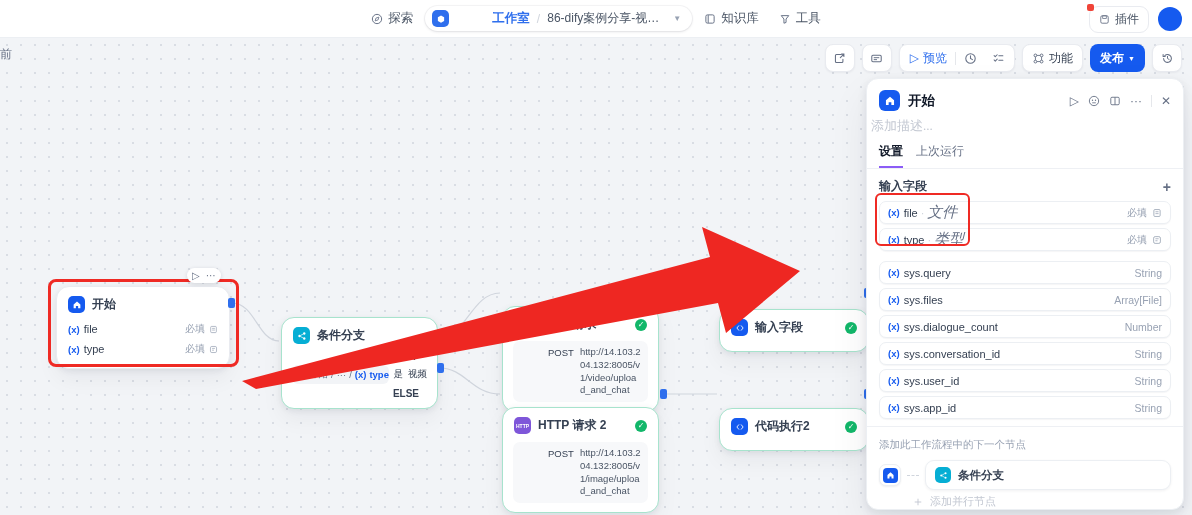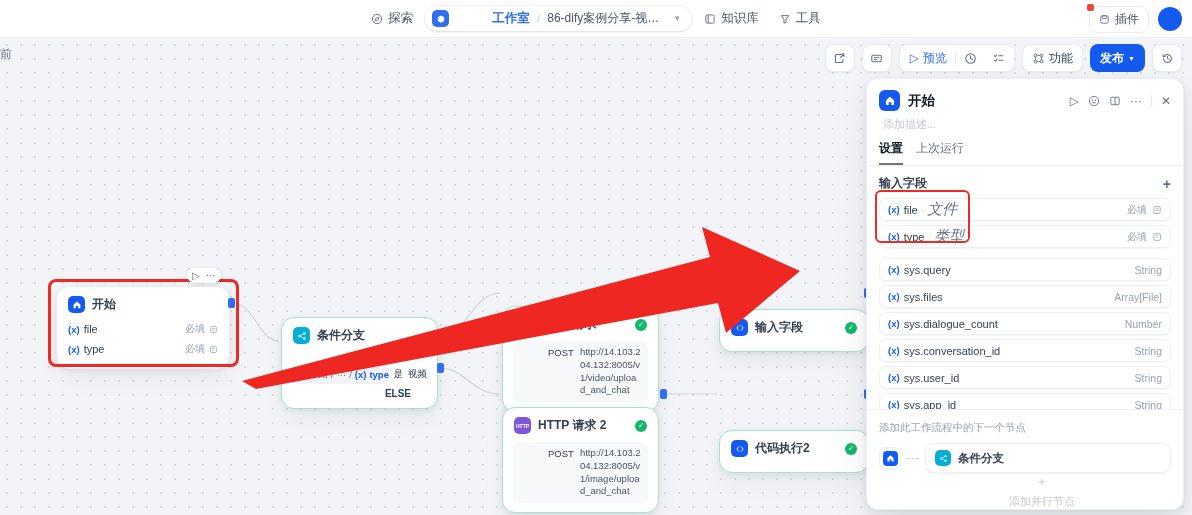--- a/index.html
+++ b/index.html
@@ -142,21 +142,21 @@
   }
   .float-tools span { font-size: 10px; color: #667085; }
 
   
   #node-cond {
     left: 281px; top: 279px; width: 157px; padding-bottom: 8px;
     border: 1.5px solid #a7e3cd;
   }
   .cond-row {
     display: flex; align-items: center; justify-content: flex-end;
-    padding: 1px 26px; font-size: 10px; font-weight: bold; color: #354052;
+    padding: 1px 18px; font-size: 10px; font-weight: bold; color: #354052;
   }
   .cond-expr {
     margin: 2px 10px 3px 10px; display: flex; align-items: center; gap: 5px;
   }
   .expr-chip {
     flex: 1; background: #f2f4f7; border-radius: 6px; padding: 3px 6px;
     display: flex; align-items: center; gap: 3px; font-size: 9.5px; color: #667085;
     white-space: nowrap; overflow: hidden;
   }
   .expr-chip .nm { color: #155aef; font-weight: bold; }
@@ -169,21 +169,21 @@
   .url-box {
     margin: 2px 10px 0 10px; background: #f7f8fa; border-radius: 7px;
     padding: 5px 7px; display: flex; align-items: flex-start; gap: 6px;
   }
   .method { font-size: 9.5px; font-weight: normal; color: #354052; padding-top: 1px; padding-left: 28px; }
   .url { font-size: 9.5px; color: #495464; line-height: 1.35; word-break: break-all; }
 
   
   .node-code { width: 150px; border: 1.5px solid #a7e3cd; padding-bottom: 9px; }
   #node-code1 { left: 719px; top: 271px; }
-  #node-code2 { left: 719px; top: 392px; }
+  #node-code2 { left: 719px; top: 370px; }
 
   
   .edge { position: absolute; stroke: #d0d5dd; stroke-width: 1.2; fill: none; }
   .port {
     position: absolute; width: 7px; height: 10px; background: #2f6fed;
     border-radius: 2px; z-index: 11;
   }
 
   
   .red-arrow { position: absolute; left: 240px; top: 175px; z-index: 20; pointer-events: none; }
@@ -198,24 +198,24 @@
   }
   .panel-head { display: flex; align-items: center; gap: 8px; padding: 11px 12px 0 12px; }
   .panel-ico {
     width: 21px; height: 21px; border-radius: 6px; background: #155aef;
     display: flex; align-items: center; justify-content: center; color: #fff; font-size: 11px;
   }
   .panel-title { font-size: 13.5px; font-weight: bold; color: #101828; }
   .panel-actions { margin-left: auto; display: flex; align-items: center; gap: 9px; }
   .pa { color: #667085; font-size: 12px; }
   .pa-sep { width: 1px; height: 12px; background: #e5e7eb; }
-  .panel-desc { padding: 6px 12px 0 16px; font-size: 11px; color: #c3c8d2; font-family: Liberation Serif, serif; }
+  .panel-desc { padding: 6px 12px 0 4px; font-size: 13px; color: #c3c8d2; font-family: Liberation Serif, serif; }
   .panel-tabs { display: flex; gap: 13px; padding: 8px 12px 0 12px; border-bottom: 1px solid #eef0f4; }
   .ptab { font-size: 12px; color: #667085; padding-bottom: 6px; }
-  .ptab.active { color: #101828; font-weight: bold; border-bottom: 2px solid #737373; }
+  .ptab.active { color: #101828; font-weight: bold; border-bottom: 2px solid #8b5cf6; }
 
   .panel-body { flex: 1; overflow: hidden; padding: 9px 12px 0 12px; position: relative; }
   .sect-head {
     display: flex; align-items: center; font-size: 12px; font-weight: bold;
     color: #354052; margin-bottom: 6px;
   }
   .sect-head .plus { margin-left: auto; color: #667085; font-size: 14px; }
   .frow {
     display: flex; align-items: center; height: 23px; margin-bottom: 4px;
     background: #fff; border: 1px solid #eceff3; border-radius: 7px; padding: 0 8px;
@@ -252,21 +252,21 @@
     padding: 6px 9px; display: flex; align-items: center; gap: 7px;
     box-shadow: 0 1px 3px rgba(16,24,40,.06);
   }
   .next-card .nico {
     width: 16px; height: 16px; border-radius: 5px; background: #06aed4;
     display: flex; align-items: center; justify-content: center; color: #fff; font-size: 8px;
   }
   .next-card .ntxt { font-size: 11.5px; font-weight: bold; color: #354052; }
   .next-parallel {
     margin: 4px 0 0 34px; display: flex; align-items: center; gap: 7px;
-    font-size: 11px; color: #c3c8d2; flex-direction: column;
+    font-size: 11px; color: #c3c8d2;
   }
   svg { display: block; }
 </style>
 </head>
 <body>
 
 <div id="app">
 
   <div class="topbar">
     <div class="nav-center">

